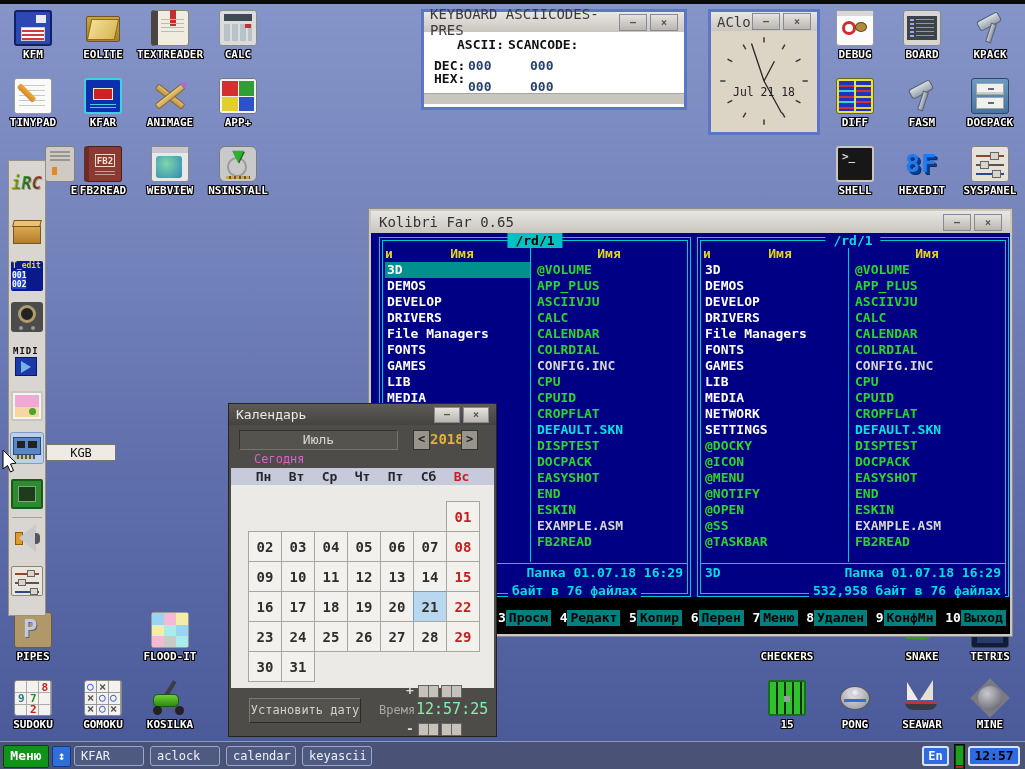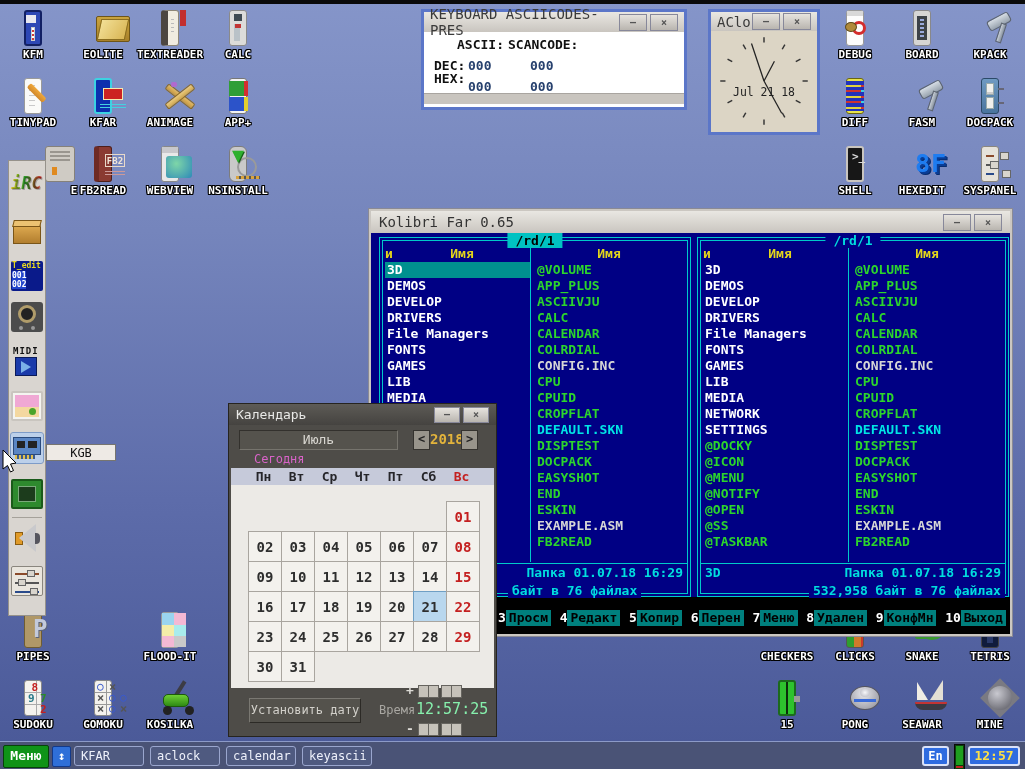--- a/index.html
+++ b/index.html
@@ -5,21 +5,21 @@
   html,body{margin:0;padding:0;background:#222;}
   #screen{position:relative;width:1025px;height:769px;overflow:hidden;
     background:linear-gradient(180deg,#8595c9 0%,#7585bc 30%,#5d6caa 65%,#495897 100%);
     font-family:"DejaVu Sans Mono",monospace;}
   .topstrip{position:absolute;left:0;top:0;width:1025px;height:4px;background:#0a0a0a;}
 
   
   .icell{position:absolute;width:74px;display:flex;flex-direction:column;align-items:center;gap:2px;z-index:1;}
   .ilabel{font:bold 11px "DejaVu Sans Mono",monospace;color:#fff;white-space:nowrap;
     text-shadow:1px 0 #000,-1px 0 #000,0 1px #000,0 -1px #000,1px 1px #000,-1px -1px #000,1px -1px #000,-1px 1px #000;}
-  .art{position:relative;width:18px;height:36px;border-radius:3px;box-sizing:border-box;flex:0 0 auto;}
+  .art{position:relative;width:38px;height:36px;border-radius:3px;box-sizing:border-box;flex:0 0 auto;}
   .art i{position:absolute;box-sizing:border-box;display:block;}
   .art b{position:absolute;box-sizing:border-box;font-weight:bold;}
 
   
   .tbtns{margin-left:auto;display:flex;gap:3px;}
   .tbtn{width:26px;height:15px;background:linear-gradient(#e6e3de,#b9b5af);border:1px solid #87889a;
     display:flex;align-items:center;justify-content:center;font:bold 10px "DejaVu Sans Mono",monospace;color:#555;}
   .graybar{height:20px;background:linear-gradient(#e9e7e2,#c9c5bf);display:flex;align-items:center;
     font:14px "DejaVu Sans Mono",monospace;color:#3a3a3a;padding:0 6px;}
 
@@ -123,21 +123,21 @@
   .ttasks{position:absolute;left:74px;top:4px;display:flex;gap:6px;}
   .task{width:70px;height:20px;border:1px solid #9aa6ce;border-radius:3px;color:#eef1fb;
     font:12px "DejaVu Sans Mono",monospace;padding-left:6px;line-height:19px;box-sizing:border-box;
     background:#4f5a80;white-space:nowrap;overflow:hidden;}
   .tlang{position:absolute;left:922px;top:4px;width:27px;height:20px;background:#2e6be0;border:2px solid #dbe2f8;
     border-radius:3px;color:#fff;font:bold 12px "DejaVu Sans Mono",monospace;text-align:center;line-height:16px;box-sizing:border-box;}
   .tmeter{position:absolute;left:954px;top:2px;width:9px;height:24px;background:#0b3f0b;border:1px solid #0a0a0a;}
   .tmeter i{position:absolute;left:1px;right:1px;top:1px;bottom:4px;background:#1f9e1f;}
   .tmeter u{position:absolute;left:1px;right:1px;bottom:1px;height:2px;background:#c02020;}
   .tclock{position:absolute;left:968px;top:4px;width:52px;height:20px;background:#2e6be0;border:2px solid #dbe2f8;
-    border-radius:3px;color:#fde047;font:bold 13px "DejaVu Sans Mono",monospace;text-align:center;line-height:15px;box-sizing:border-box;}
+    border-radius:3px;color:#000000;font:bold 13px "DejaVu Sans Mono",monospace;text-align:center;line-height:15px;box-sizing:border-box;}
 
   .cursor{position:absolute;left:2px;top:449px;z-index:60;}
 </style>
 </head>
 <body>
 
 <div id="screen">
   <div class="topstrip"></div>
 
   <div class="icell" style="left:-4px;top:10px">
@@ -355,24 +355,20 @@
     </span>
     <span class="ilabel">KOSILKA</span>
   </div>
 
   <div class="icell" style="left:750px;top:612px">
     <span class="art">
       <i style="left:1px;top:8px;width:18px;height:10px;background:radial-gradient(#eef2f8,#aab4c4);border-radius:50%;border:1px solid #78828e"></i>
       <i style="right:1px;top:14px;width:20px;height:11px;background:radial-gradient(#b8bcc4,#5e6268);border-radius:50%;border:1px solid #3c4046"></i>
     </span>
     <span class="ilabel">CHECKERS</span>
-  </div>
-  <div class="icell" style="left:818px;top:612px">
-    <span class="art" style="background:repeating-linear-gradient(90deg,#2e9e2e 0 7px,#d07a2a 7px 14px,#cc3a2a 14px 21px);border:1px solid #555"></span>
-    <span class="ilabel">CLICKS</span>
   </div>
   <div class="icell" style="left:885px;top:612px">
     <span class="art">
       <i style="left:6px;top:8px;width:26px;height:20px;border:5px solid #3a9a2e;border-radius:50%"></i>
       <i style="left:2px;top:22px;width:12px;height:5px;background:#3a9a2e;border-radius:3px"></i>
     </span>
     <span class="ilabel">SNAKE</span>
   </div>
   <div class="icell" style="left:953px;top:612px">
     <span class="art" style="background:#101c3c;border:1px solid #444">

